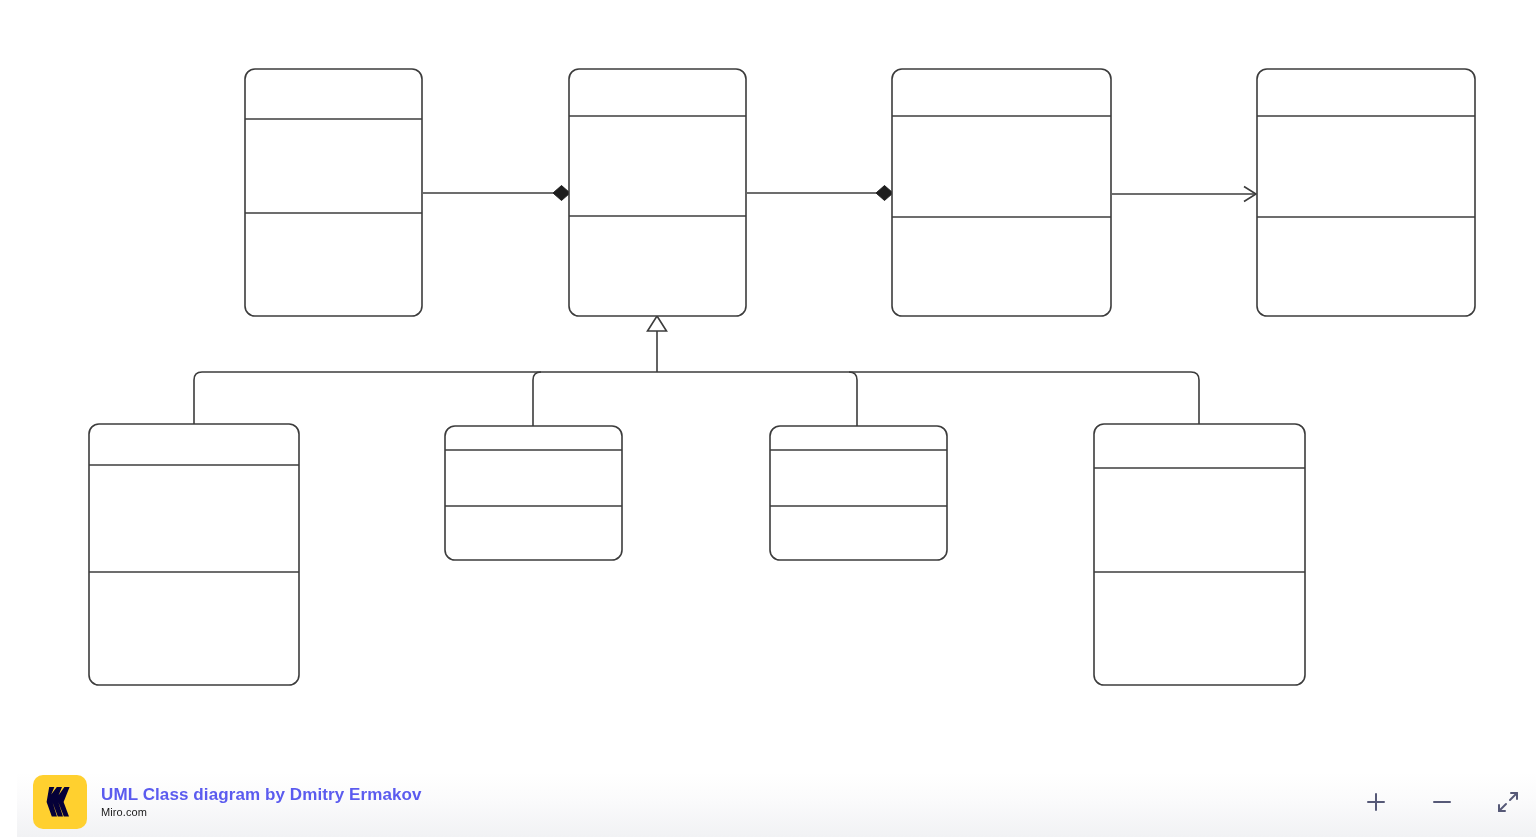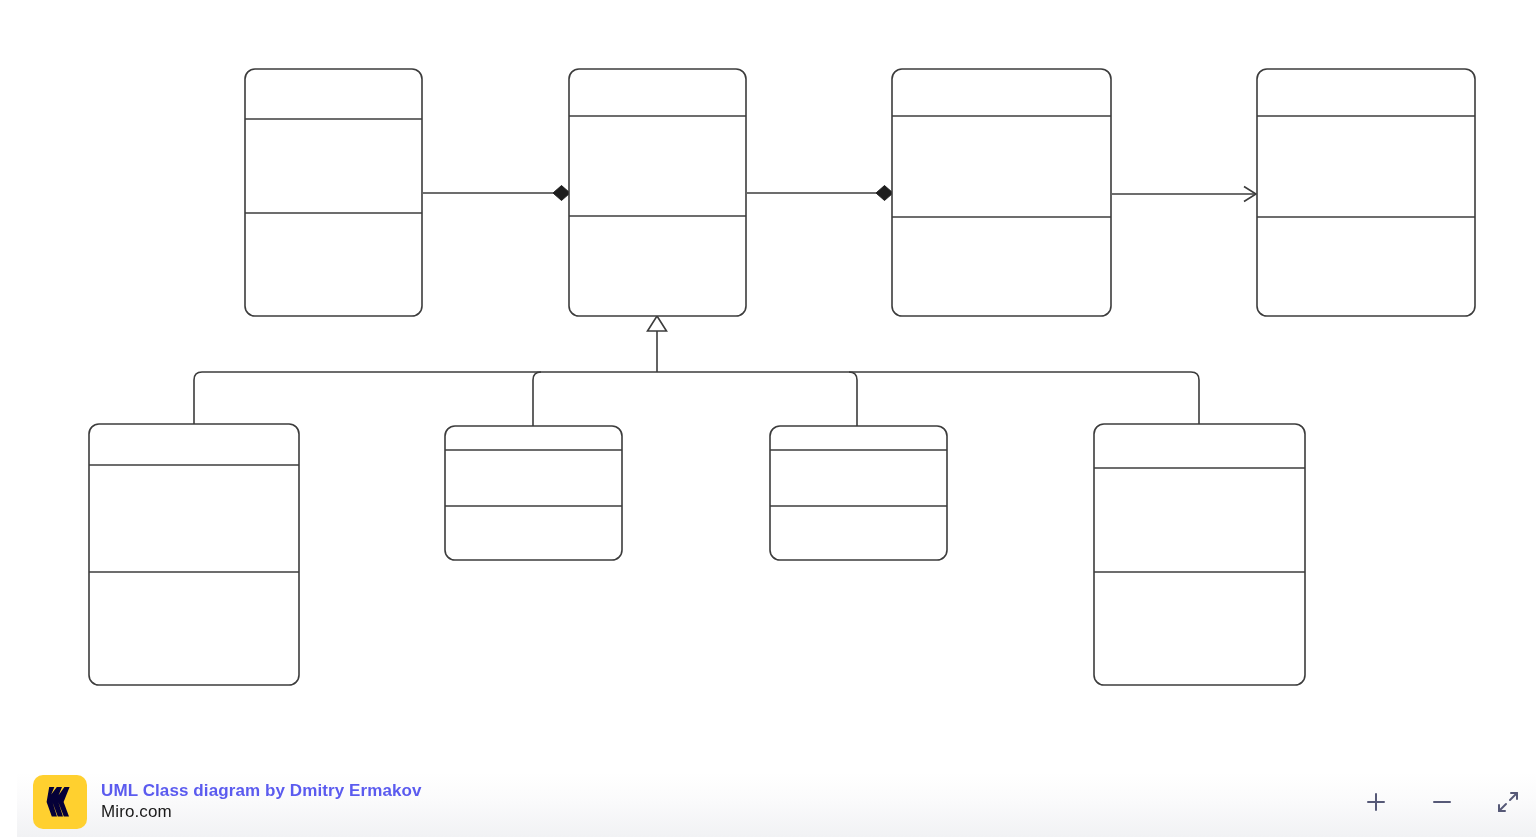--- a/index.html
+++ b/index.html
@@ -115,21 +115,21 @@
     font-size: 17px;
     font-weight: 700;
     letter-spacing: 0.1px;
     text-decoration: none;
     cursor: pointer;
     white-space: nowrap;
   }
 
   #attribution-source {
     color: #1a1a1a;
-    font-size: 17px;
+    font-size: 11px;
     font-weight: 400;
     letter-spacing: 0.1px;
     white-space: nowrap;
   }
 
   #footer-right {
     margin-left: auto;
     margin-top: 22px;
     display: flex;
     align-items: center;

